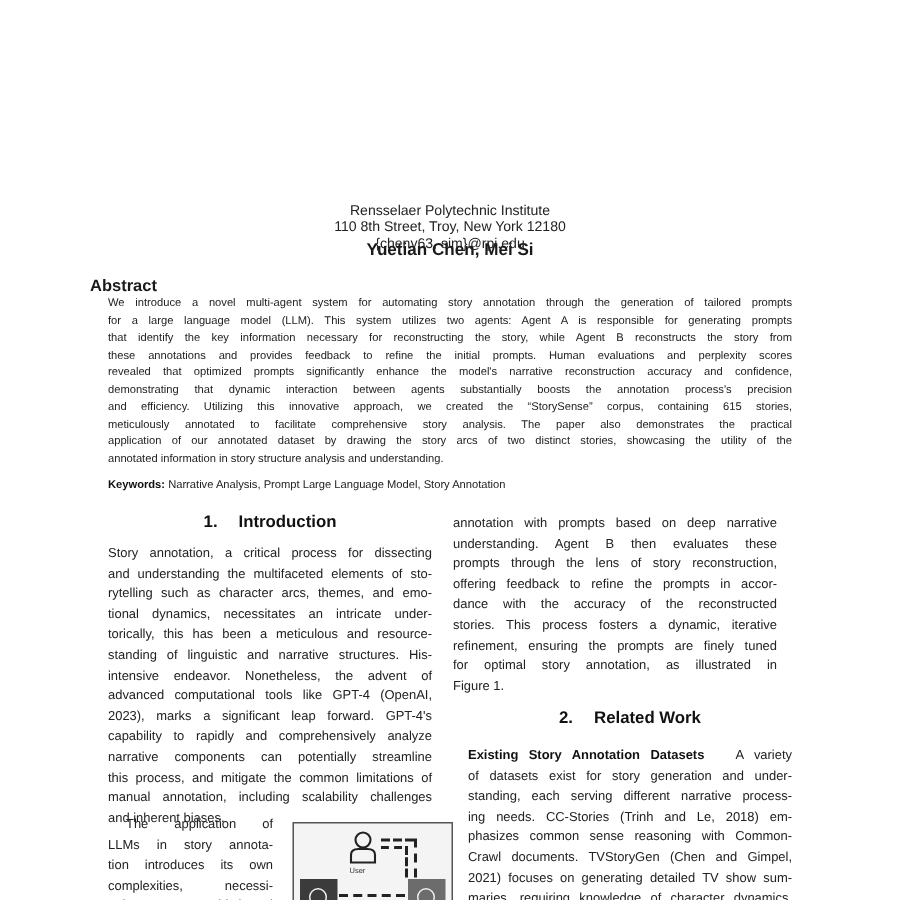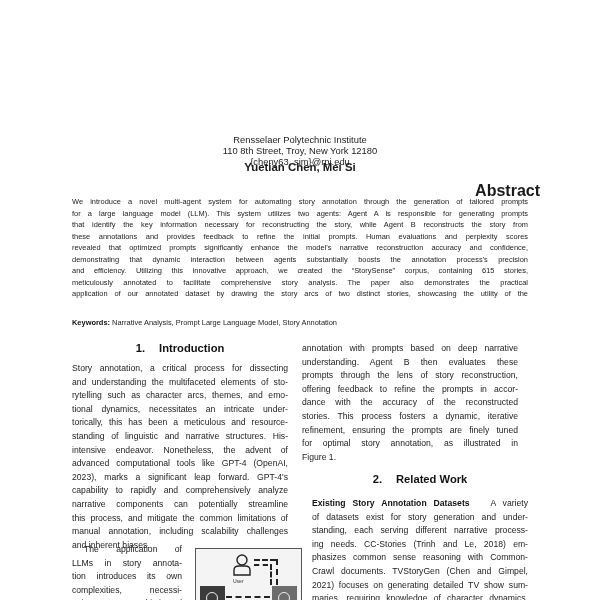--- a/index.html
+++ b/index.html
@@ -45,23 +45,23 @@
       left: 60px; width: 480px;
       text-align: center;
       font-size: 9.4px;
       line-height: 12px;
       color: #222;
     }
     .abstract-head {
       position: absolute;
       left: 60px; width: 480px;
       top: 185px;
-      text-align: right;
-      font-weight: bold;
-      font-size: 16px;
+      text-align: left;
+      font-weight: bold;
+      font-size: 11px;
       line-height: 12px;
     }
     .abstract-body {
       position: absolute;
       left: 72px; width: 456px;
       top: 196px;
       font-size: 7.45px;
       line-height: 11.55px;
       text-align: justify;
       color: #222;
@@ -159,20 +159,21 @@
   <div class="abstract-body col-text" style="font-size:7.45px;line-height:11.55px;">
     <span class="line">We introduce a novel multi-agent system for automating story annotation through the generation of tailored prompts</span>
     <span class="line">for a large language model (LLM). This system utilizes two agents:  Agent A is responsible for generating prompts</span>
     <span class="line">that identify the key information necessary for reconstructing the story, while Agent B reconstructs the story from</span>
     <span class="line">these annotations and provides feedback to refine the initial prompts.  Human evaluations and perplexity scores</span>
     <span class="line">revealed that optimized prompts significantly enhance the model's narrative reconstruction accuracy and confidence,</span>
     <span class="line">demonstrating that dynamic interaction between agents substantially boosts the annotation process's precision</span>
     <span class="line">and efficiency.  Utilizing this innovative approach, we created the “StorySense” corpus, containing 615 stories,</span>
     <span class="line">meticulously annotated to facilitate comprehensive story analysis.  The paper also demonstrates the practical</span>
     <span class="line">application of our annotated dataset by drawing the story arcs of two distinct stories, showcasing the utility of the</span>
+    <span class="line last">annotated information in story structure analysis and understanding.</span>
   </div>
 
   <div class="keywords">
     <b>Keywords:</b><span> Narrative Analysis, Prompt Large Language Model, Story Annotation</span>
   </div>
 
   <div class="sec-head" style="left:72px;width:216px;top:341px;">
     <span class="num">1.</span><span>Introduction</span>
   </div>
 

